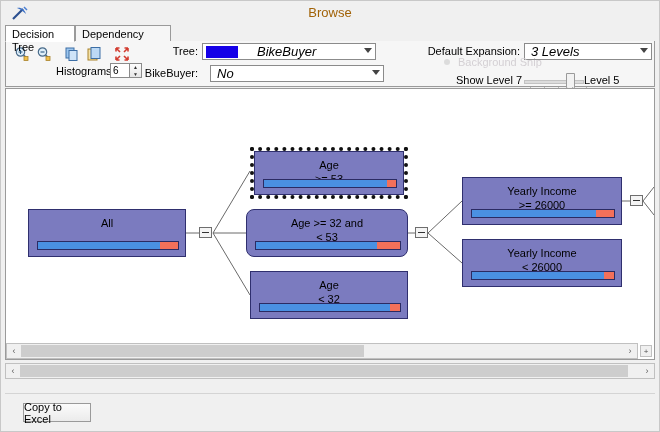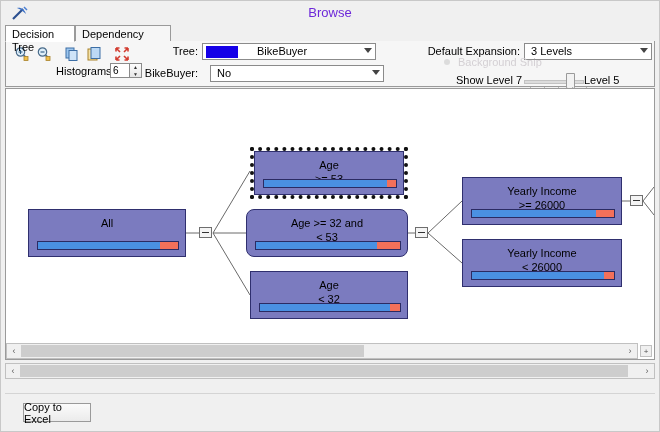--- a/index.html
+++ b/index.html
@@ -27,21 +27,21 @@
     background: #f0f0f0;
     display: flex; align-items: center;
   }
   .title-icon {
     position: absolute; left: 10px; top: 5px;
     width: 18px; height: 16px;
   }
   .title-text {
     position: absolute; left: 0; top: 4px;
     width: 658px; text-align: center;
-    font-size: 13px; color: #6d28d9;
+    font-size: 13px; color: #a16207;
   }
 
   
   .tabstrip {
     position: absolute; left: 4px; top: 24px;
     width: 650px; height: 17px;
   }
   .tab {
     position: absolute; top: 0;
     height: 17px;
@@ -111,23 +111,24 @@
   .spin-up { top: 0; }
   .spin-dn { top: 7px; }
 
   .lbl { position: absolute; font-size: 11px; text-align: right; }
 
   .combo {
     position: absolute;
     background: #fff;
     border: 1px solid #8b8b8b;
     height: 17px;
-    font-size: 11px;
+    font-size: 13px;
     line-height: 15px;
     cursor: default;
+    font-style: italic;
   }
   .combo .caret {
     position: absolute; right: 3px; top: 4px;
     width: 0; height: 0;
     border-left: 4px solid transparent;
     border-right: 4px solid transparent;
     border-top: 5px solid #444;
   }
   .combo .cval { position: absolute; left: 6px; top: 0; }
   .combo .cswatch {

